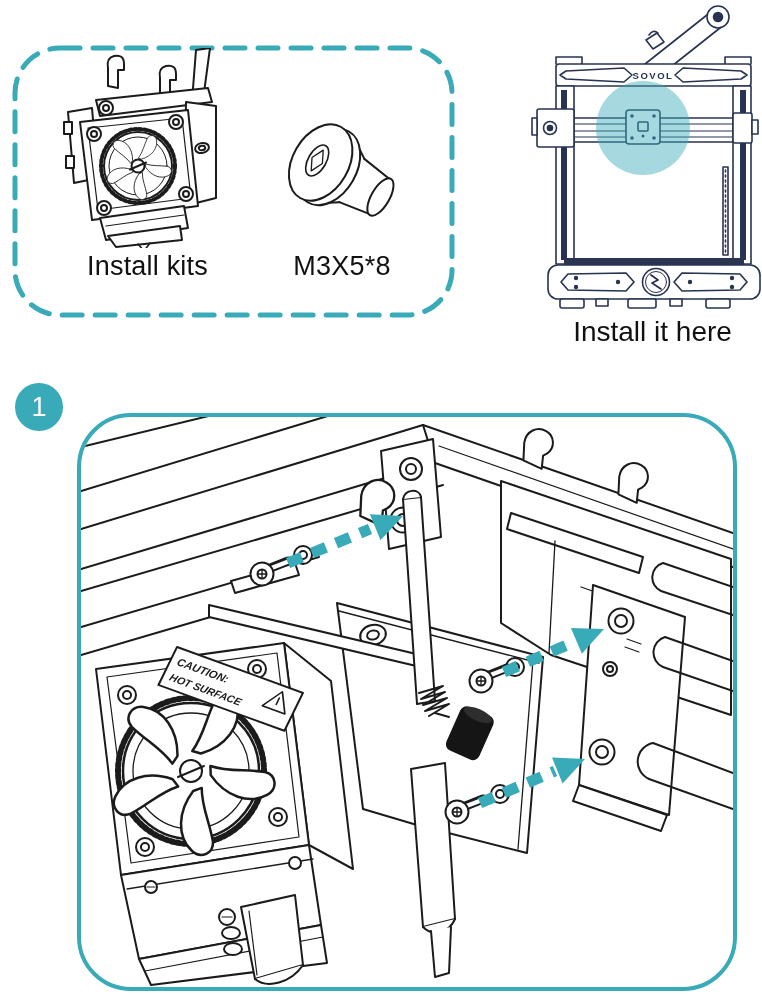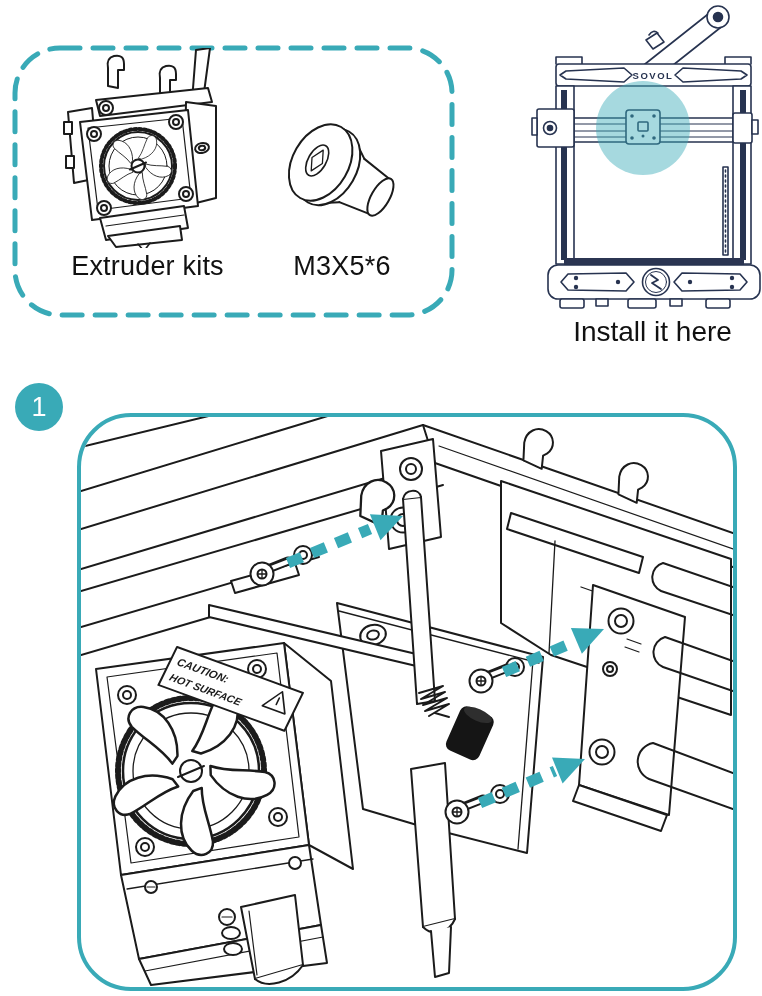--- a/index.html
+++ b/index.html
@@ -82,22 +82,22 @@
         <path d="M31,-25 L64,-20 A9,21 0 0 1 64,20 L31,25" fill="#fff"></path>
         <ellipse cx="64" cy="0" rx="9" ry="21" fill="#fff"></ellipse>
         <path d="M22,-31 L31,-25 M22,31 L31,25" fill="none"></path>
         <ellipse cx="4" cy="0" rx="28" ry="41" fill="#fff"></ellipse>
         <ellipse cx="-5" cy="0" rx="28" ry="41" fill="#fff"></ellipse>
         <ellipse cx="-9" cy="0" rx="9" ry="17" fill="#fff" stroke-width="1.6"></ellipse>
         <path d="M-9,-12 L-3,0 L-9,12 L-15,0 Z" stroke-width="1.3" fill="none"></path>
       </g>
     </svg>
 
-    <div class="part-label" style="left:40px;top:251px;width:215px;">Extruder kits</div>
-    <div class="part-label" style="left:272px;top:251px;width:140px;">M3X5*6</div>
+    <div class="part-label" style="left:40px;top:251px;width:215px;">Install kits</div>
+    <div class="part-label" style="left:272px;top:251px;width:140px;">M3X5*8</div>
   </div>
 
   <div>
     <svg class="abs" style="left:510px;top:2px;" width="252" height="312" viewBox="0 0 252 312">
       <g stroke="#273350" stroke-width="1.6" fill="#fff" stroke-linejoin="round" stroke-linecap="round">
 
         <g>
           <path d="M130,66 L202,9 L215,22 L143,79 Z"></path>
           <circle cx="208" cy="15" r="11"></circle>
           <circle cx="208" cy="15" r="4.5" fill="#273350"></circle>

